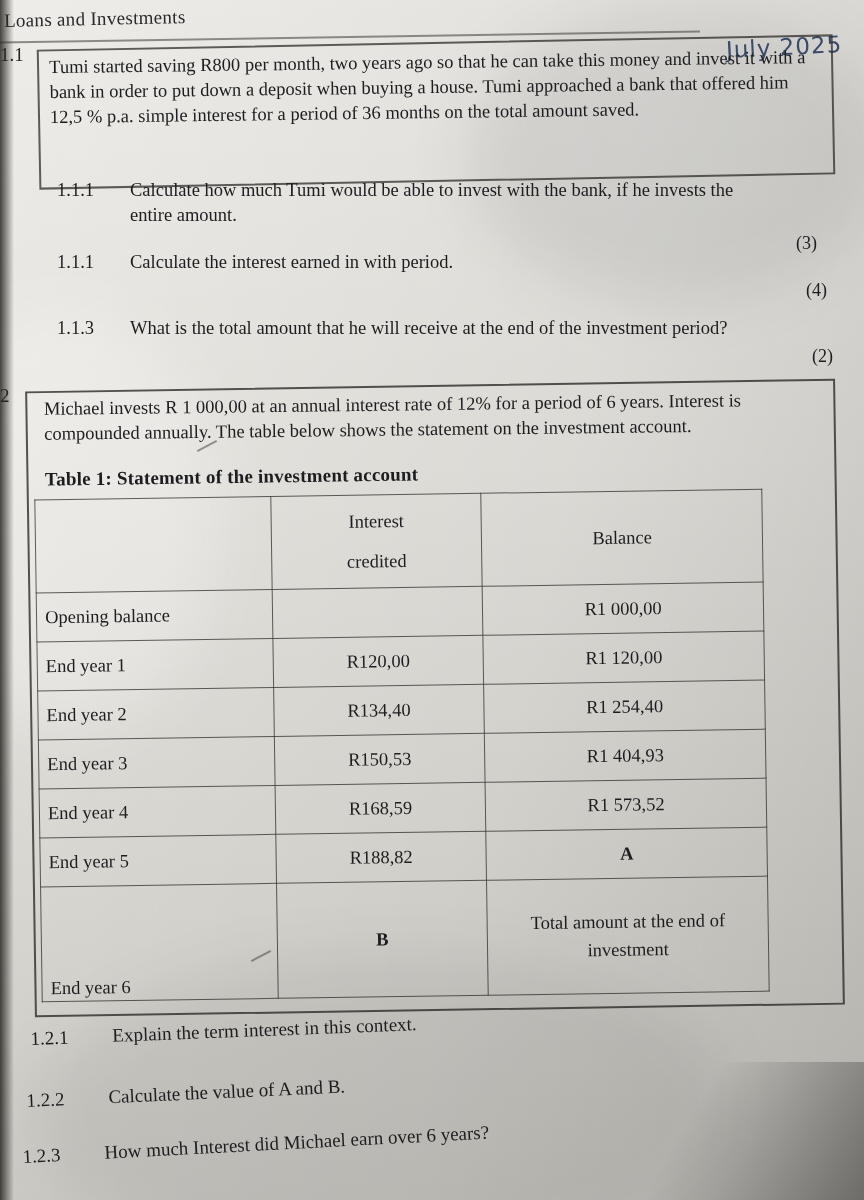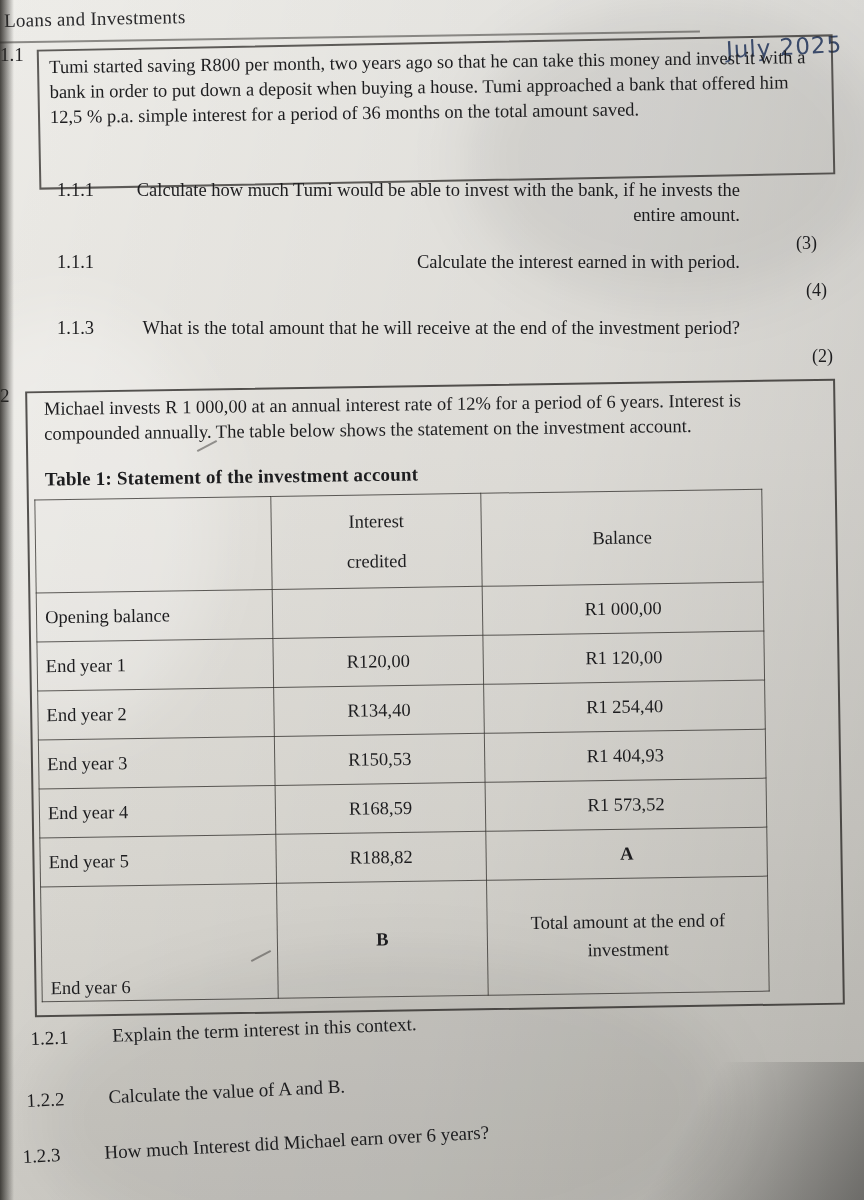--- a/index.html
+++ b/index.html
@@ -107,21 +107,21 @@
     line-height: 25px;
     transform: rotate(0.35deg);
   }
 
   .subq {
     position: absolute;
     font-size: 18.5px;
     line-height: 25px;
   }
   .subq .lbl { position: absolute; left: 1px; top: 0; width: 78px; margin-left: 12px; }
-  .subq .bod { position: absolute; left: 86px; top: 0; width: 610px; text-align: right; }
+  .subq .bod { position: absolute; left: 86px; top: 0; width: 610px; }
   .marks {
     position: absolute;
     font-size: 18px;
   }
 
   
   .box2 {
     position: absolute;
     left: 30px; top: 385px;
     width: 806px; height: 622px;

